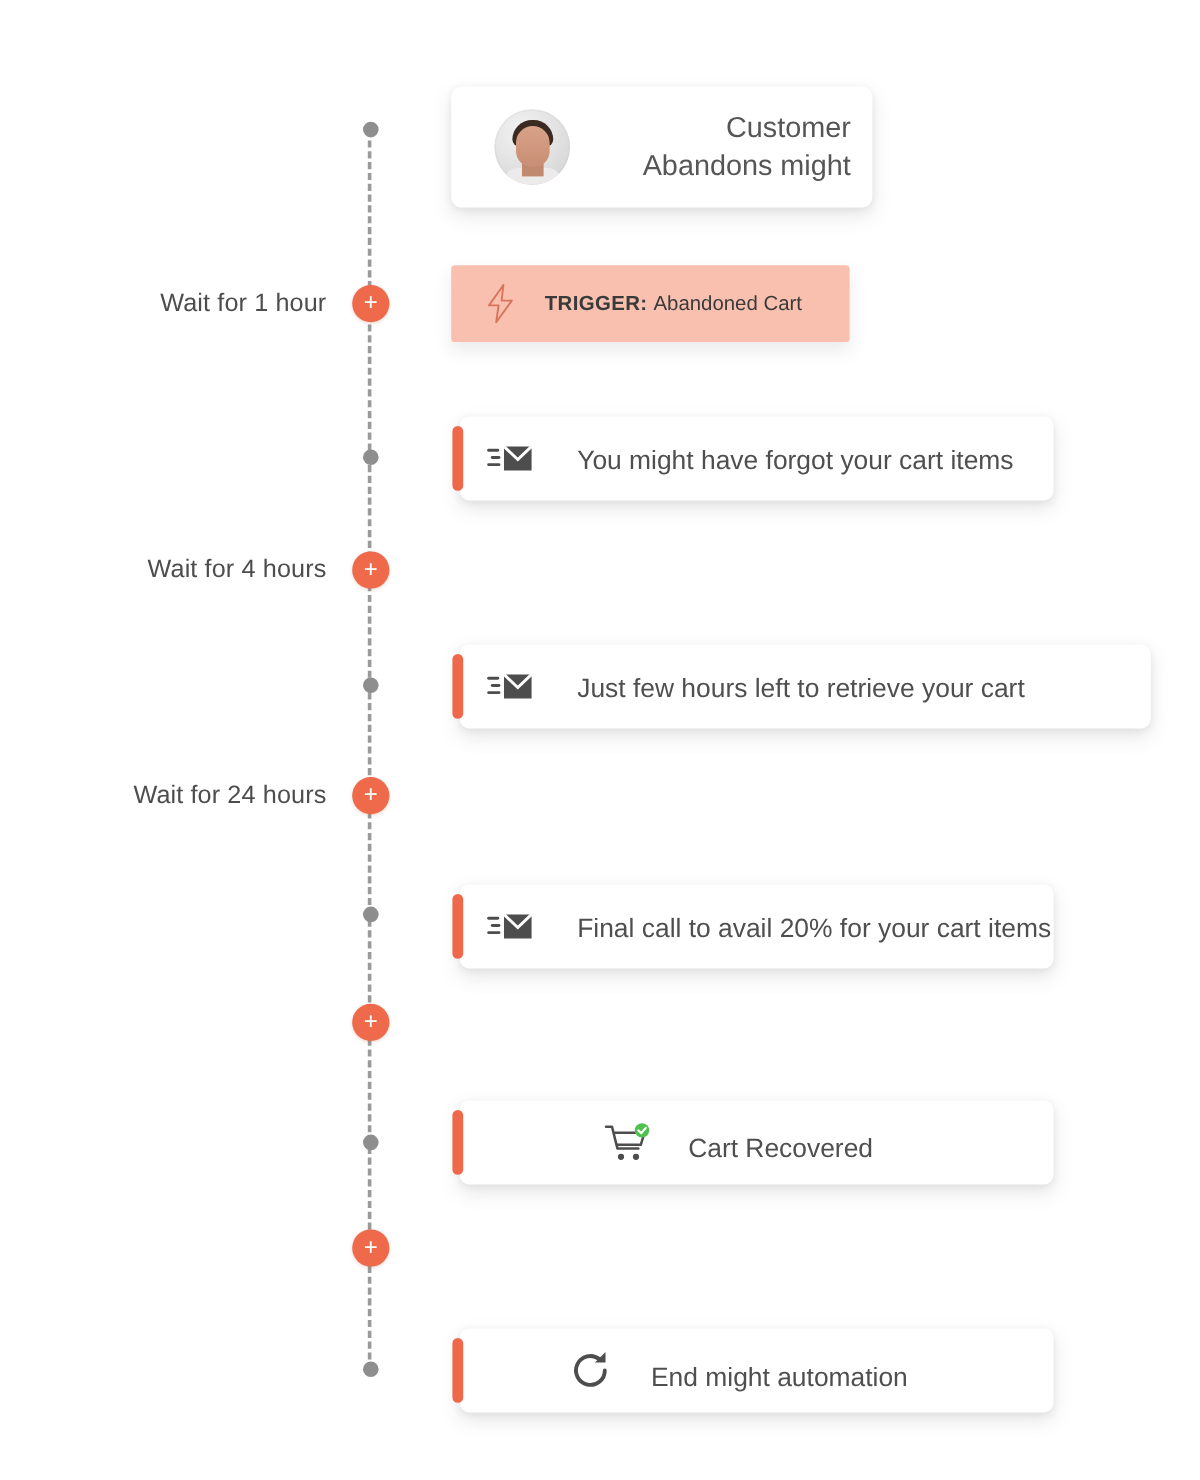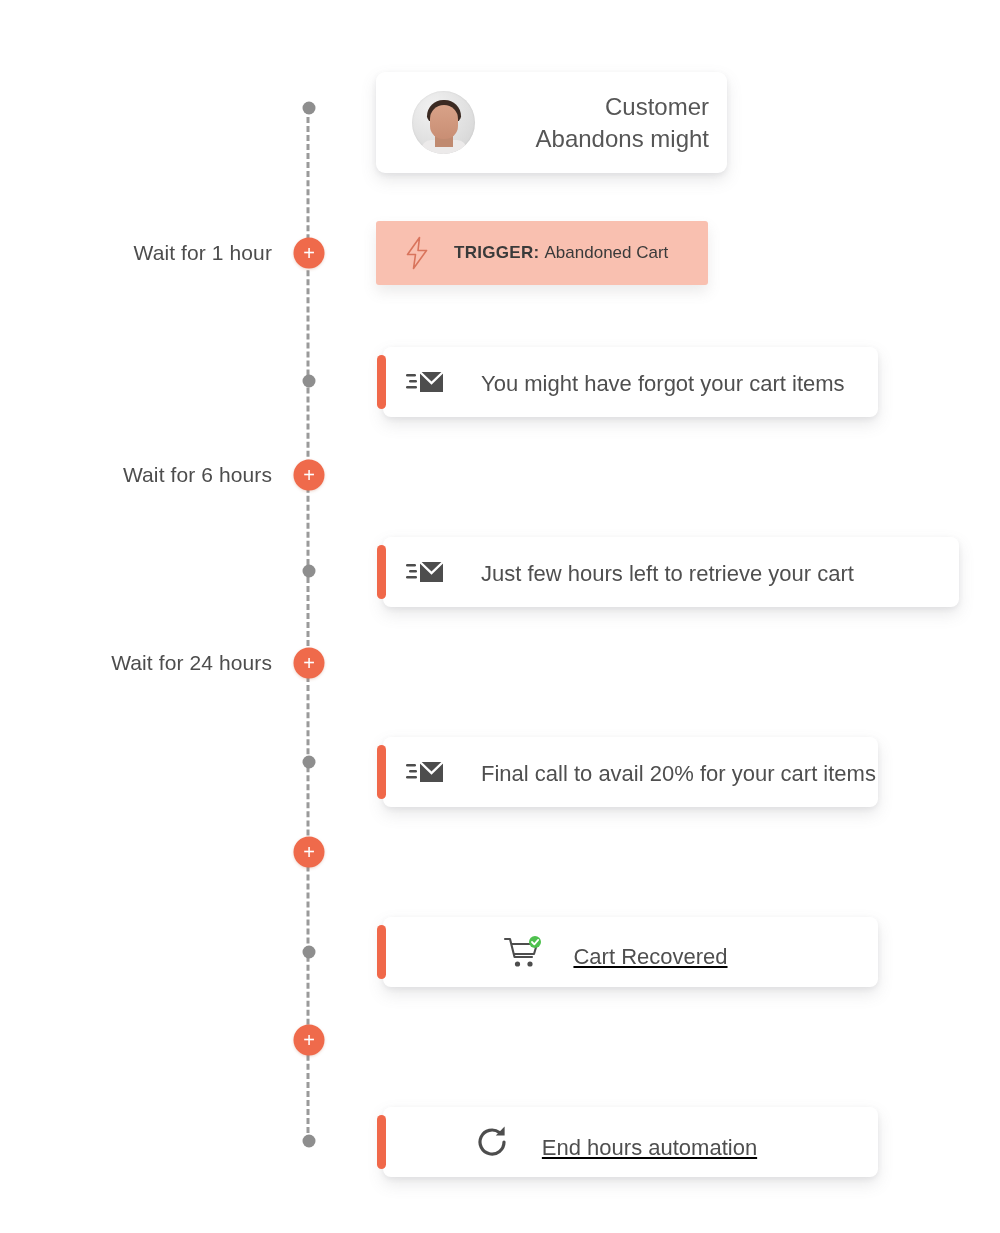--- a/index.html
+++ b/index.html
@@ -213,21 +213,21 @@
     align-items: center;
     z-index: 1;
   }
   .step-inner {
     display: flex;
     align-items: flex-end;
     width: 100%;
     box-sizing: border-box;
   }
   .step-inner.align-left { padding-left: 22px; gap: 36px; }
-  .step-inner.align-center { justify-content: center; gap: 30px; padding-right: 30px; text-decoration: underline; }
+  .step-inner.align-center { justify-content: center; gap: 30px; padding-right: 30px; }
   .step-label {
     color: #4f4f4f;
     font-size: 22px;
     white-space: nowrap;
   }
   .icon-box {
     flex: 0 0 auto;
     display: flex;
     align-items: center;
     justify-content: center;
@@ -257,21 +257,21 @@
     <span class="plus-glyph">+</span>
   </div>
   <div class="tl-plus" style="top:852px">
     <span class="plus-glyph">+</span>
   </div>
   <div class="tl-plus" style="top:1040px">
     <span class="plus-glyph">+</span>
   </div>
 
   <div class="wait-label" style="top:253px">Wait for 1 hour</div>
-  <div class="wait-label" style="top:475px">Wait for 6 hours</div>
+  <div class="wait-label" style="top:475px">Wait for 4 hours</div>
   <div class="wait-label" style="top:663px">Wait for 24 hours</div>
 
   <div class="card card-header">
     <div class="avatar">
       <div class="face-shirt"></div>
       <div class="face-neck"></div>
       <div class="face-hair"></div>
       <div class="face-skin"></div>
     </div>
     <div class="card-header-text">
@@ -374,18 +374,18 @@
   <div class="card-step card" style="top:1107px; width:501px; height:70px;">
     <div class="step-bar"></div>
     <div class="step-body">
       <div class="step-inner align-center">
         <span class="icon-box">
           <svg width="38" height="38" viewBox="0 0 38 38">
             <path d="M30 19 A12 12 0 1 1 25.4 9.6" fill="none" stroke="#4d4d4d" stroke-width="3.2" stroke-linecap="round"></path>
             <path d="M30.6 3.6 L30.6 12.4 L21.8 12.4 Z" fill="#4d4d4d"></path>
           </svg>
         </span>
-        <span class="step-label">End hours automation</span>
+        <span class="step-label">End might automation</span>
       </div>
     </div>
   </div>
 
 </div>
 
 </body></html>

